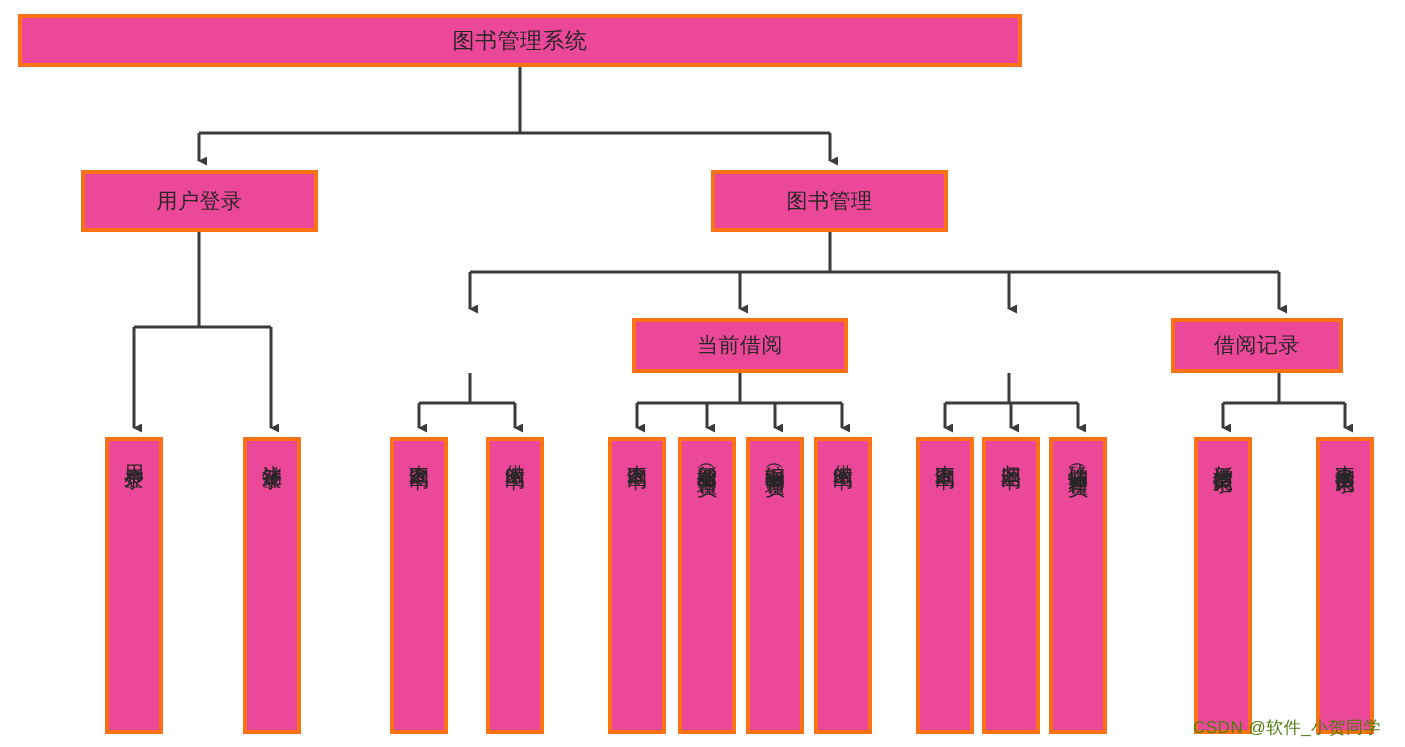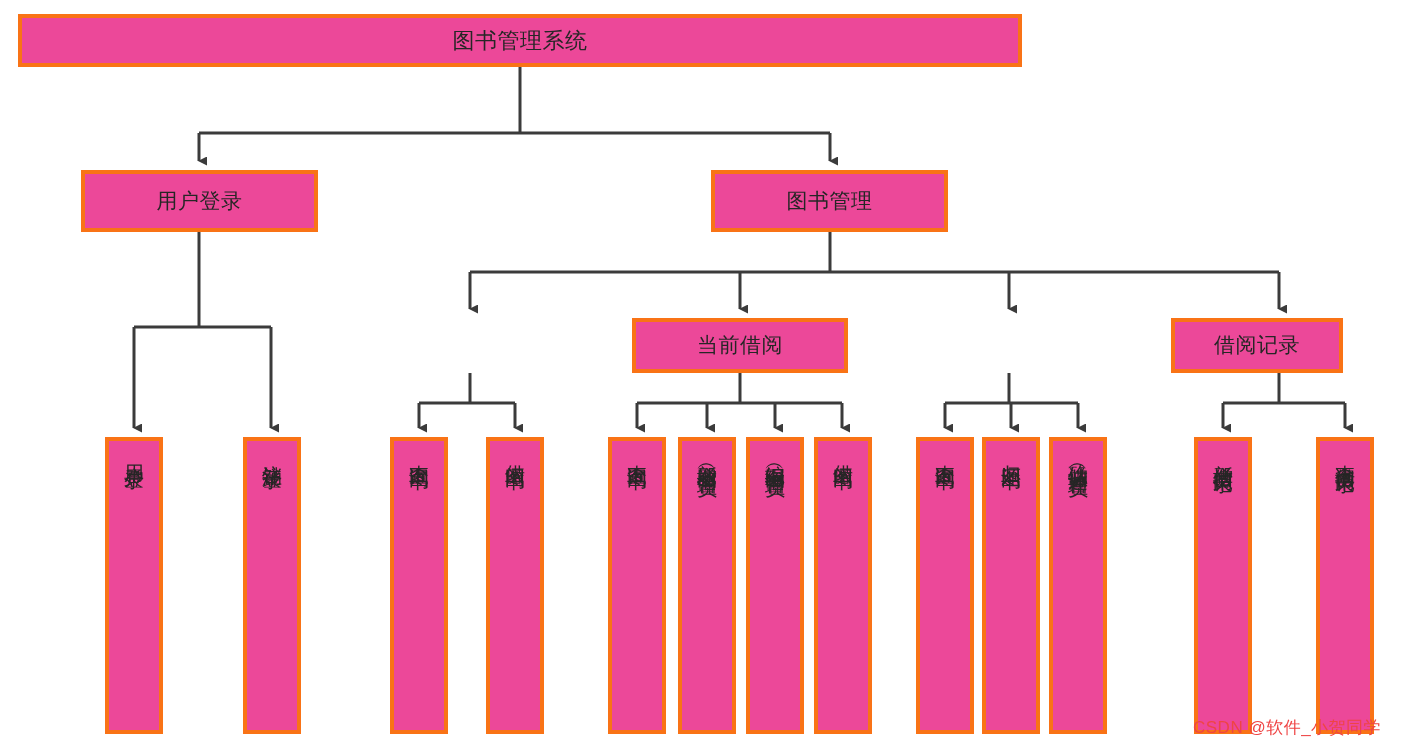--- a/index.html
+++ b/index.html
@@ -61,21 +61,21 @@
     writing-mode: vertical-rl;
     text-orientation: upright;
     font-size: 20px;
     line-height: 1.05;
     letter-spacing: 2px;
     white-space: nowrap;
   }
   .watermark {
     position: absolute;
     font-size: 17px;
-    color: #ef4444;
+    color: #4d7c0f;
     white-space: nowrap;
     letter-spacing: 0.5px;
     user-select: none;
   }
 </style>
 </head>
 <body>
 
 <div id="diagram-root">
 

